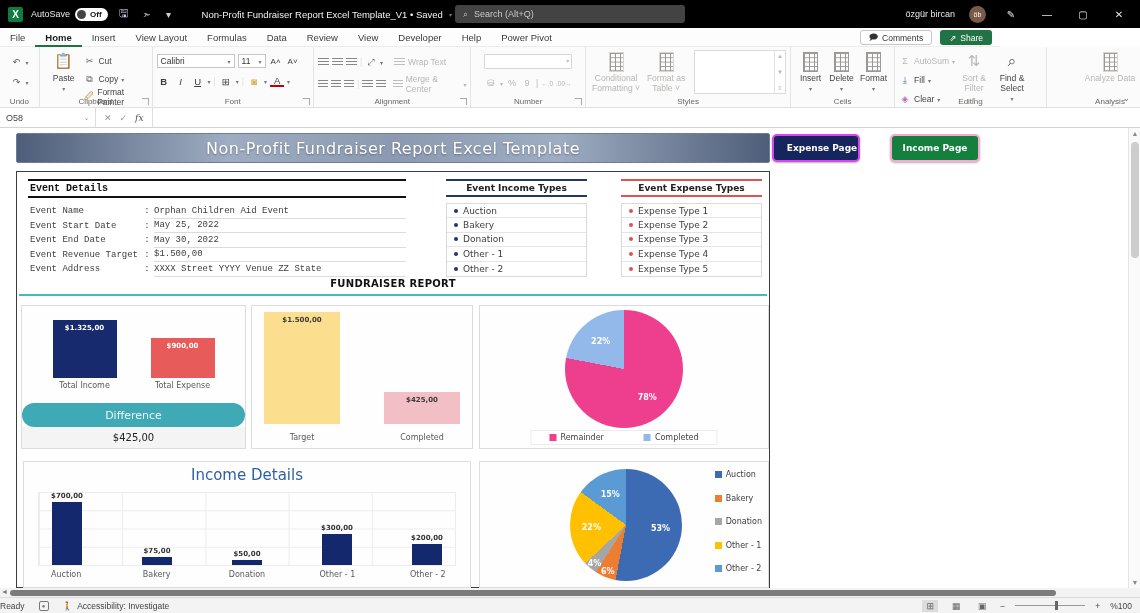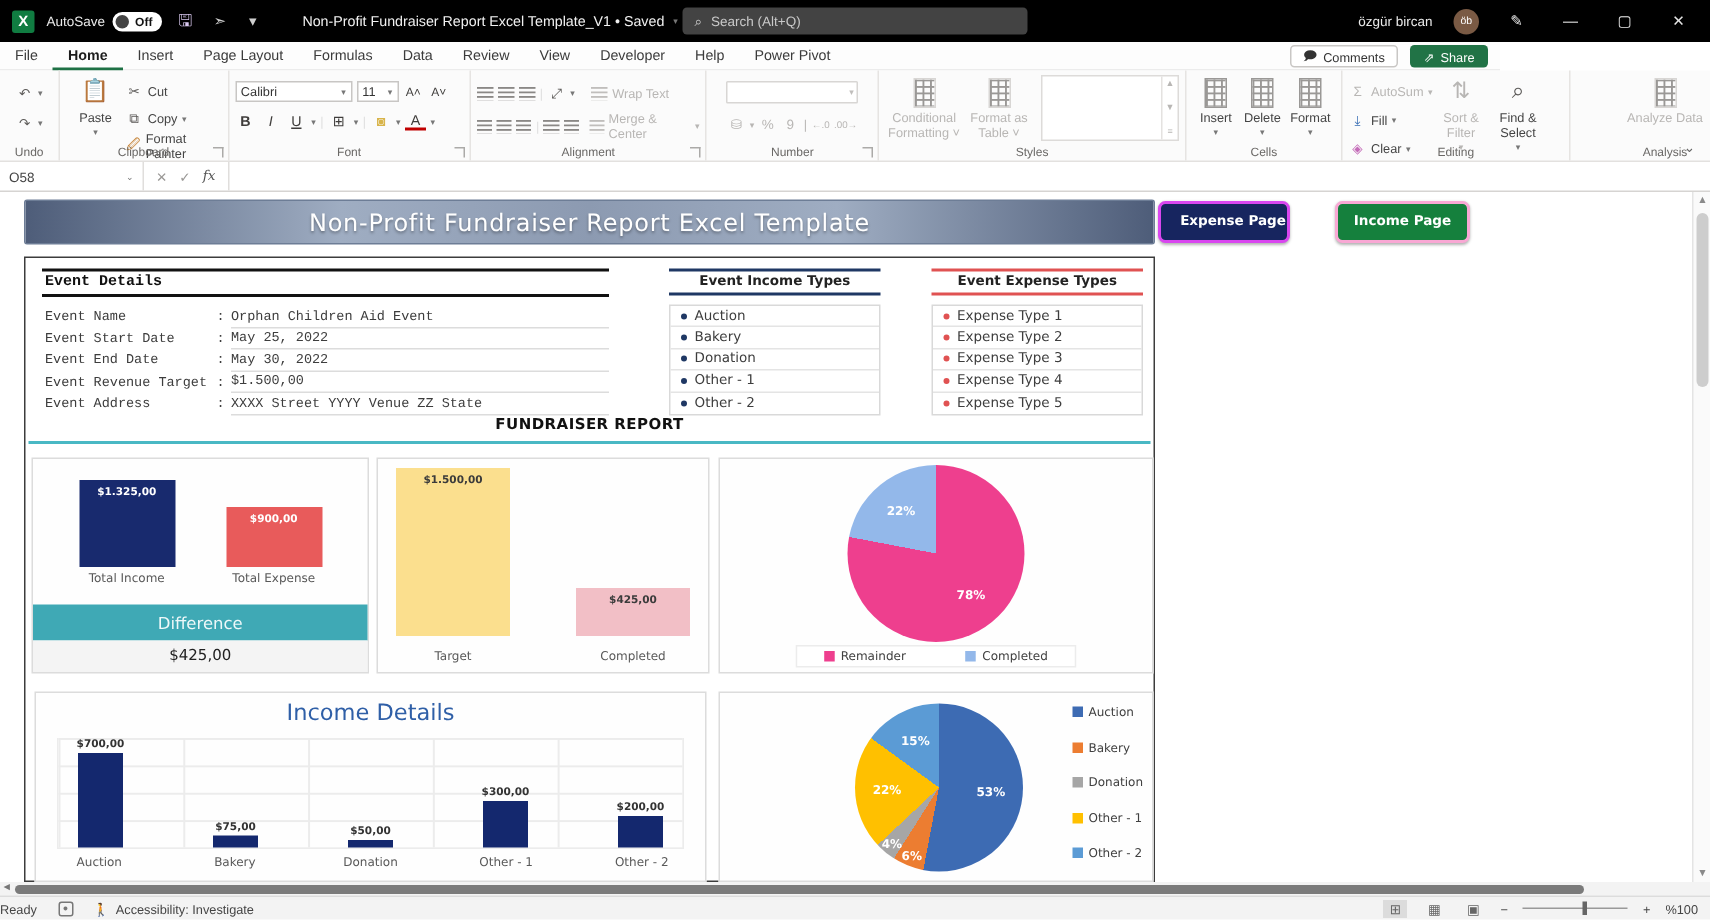--- a/index.html
+++ b/index.html
@@ -142,21 +142,21 @@
   #chartbox1 .bar-col { width:64px; } #chartbox2 .bar-col { width:76px; }
   .bar { width:100%; position:relative; }
   .bar-label { font-size:7px; font-weight:bold; text-align:center; white-space:nowrap; }
   .bar .bar-label { position:absolute; top:4px; left:0; right:0; }
   .cats { display:flex; justify-content:center; gap:34px; margin-top:3px; }
   .cat { font-size:8px; color:#595959; text-align:center; }
   #chartbox1 .cat { width:64px; } #chartbox2 .cat { width:76px; margin-top:6px; }
   #chartbox2 .cats { gap:44px; }
 
   #diff-band { position:absolute; left:0; right:0; top:97px; height:24px; background:#3fa9b5;
-    color:#eef8f9; display:flex; align-items:center; justify-content:center; font-size:11px; }
+    color:#eef8f9; display:flex; align-items:center; justify-content:center; font-size:11px;border-radius:12px; }
   #diff-value { position:absolute; left:0; right:0; top:121px; bottom:0; background:#f4f4f4;
     display:flex; align-items:center; justify-content:center; font-size:10px; color:#222; }
 
   .pie-wrap { position:relative; }
   #chartbox3 .pie-wrap { width:118px; height:118px; margin:4px auto 0 auto; }
   #chartbox5 .pie-wrap { width:112px; height:112px; position:absolute; left:90px; top:7px; }
   .pie { width:100%; height:100%; border-radius:50%; }
   .pie-label { position:absolute; transform:translate(-50%,-50%); color:#fff; font-size:8px; font-weight:bold; }
   .legend-bottom { position:absolute; left:50%; transform:translateX(-50%); bottom:3px; background:#fff;
     border:1px solid #ececec; display:flex; gap:40px; padding:2px 18px; }
@@ -231,21 +231,21 @@
     <span class="winbtn">▢</span>
     <span class="winbtn">✕</span>
   </div>
 </div>
 
 <div id="tabrow">
   <nav id="tabs" style="display:flex;">
       <span class="tab">File</span>
       <span class="tab active">Home</span>
       <span class="tab">Insert</span>
-      <span class="tab">Page Layout</span>
+      <span class="tab">View Layout</span>
       <span class="tab">Formulas</span>
       <span class="tab">Data</span>
       <span class="tab">Review</span>
       <span class="tab">View</span>
       <span class="tab">Developer</span>
       <span class="tab">Help</span>
       <span class="tab">Power Pivot</span>
     </nav>
   <div class="tabrow-right">
     <div class="comments-btn">

